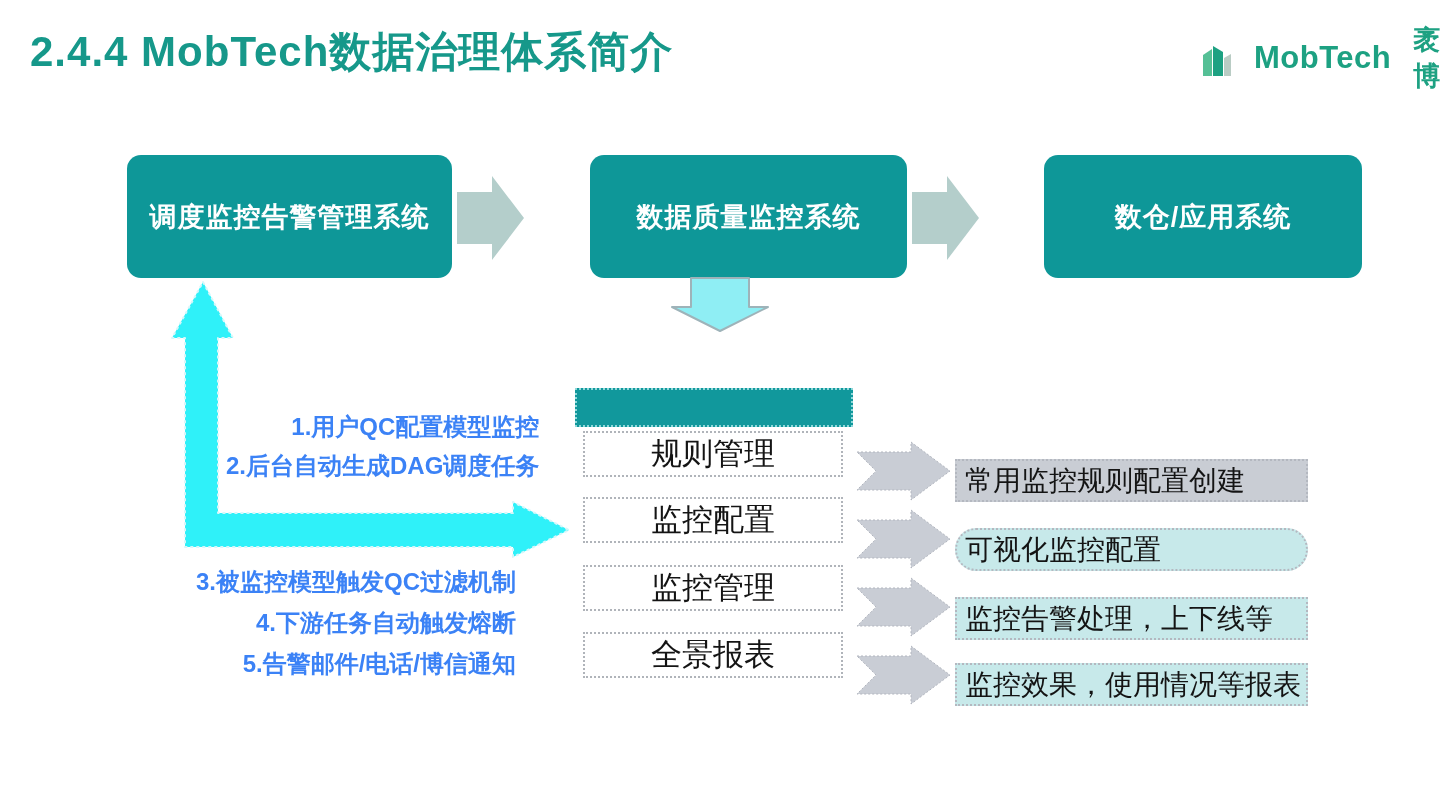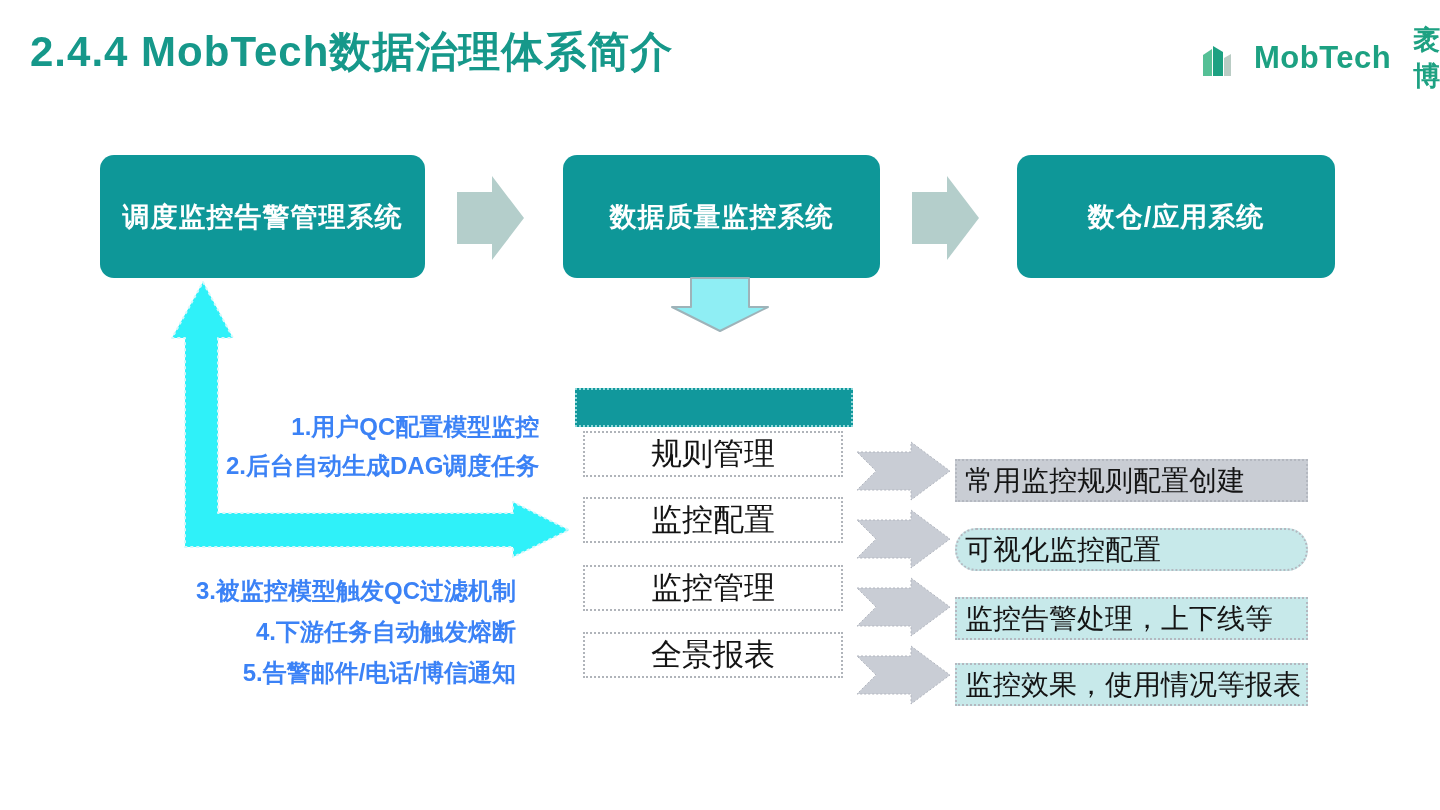--- a/index.html
+++ b/index.html
@@ -11,21 +11,21 @@
   .title{left:30px;top:24px;font-size:42px;font-weight:bold;color:#16988a;letter-spacing:1px;}
 
   
   .logo{left:1198px;top:22px;display:flex;align-items:center;gap:18px;}
   .logo-text{font-size:31px;font-weight:bold;color:#1da182;letter-spacing:0.5px;}
   .logo-cn{font-size:27px;font-weight:bold;color:#1da182;margin-left:4px;}
 
   
   .flow-box{height:123px;background:#0e9798;border-radius:14px;display:flex;
             align-items:center;justify-content:center;color:#ffffff;
-            font-size:27px;font-weight:bold;letter-spacing:1px;}
+            font-size:27px;font-weight:bold;letter-spacing:1px;margin-left:27px;}
   .fb1{left:100px;top:155px;width:325px;}
   .fb2{left:563px;top:155px;width:317px;}
   .fb3{left:1017px;top:155px;width:318px;}
 
   
   .mod-header{left:575px;top:388px;width:278px;height:39px;background:#11989c;
               border:2px dotted #8fd8da;box-sizing:border-box;}
   .mod-box{left:583px;width:260px;height:46px;background:#ffffff;
            border:2px dotted #b0b4ba;box-sizing:border-box;display:flex;
            align-items:center;justify-content:center;font-size:31px;color:#141414;}
@@ -35,21 +35,21 @@
   .desc{left:955px;width:353px;height:43px;border:2px dotted #b4b8c0;
         box-sizing:border-box;display:flex;align-items:center;
         font-size:28px;color:#141414;padding-left:8px;margin-top:30px;}
   .desc-gray{background:#c9cdd4;}
   .desc-teal{background:#c7e9ea;}
   .d1{top:429px;} .d2{top:498px;border-radius:21px;} .d3{top:567px;} .d4{top:633px;}
 
   
   .notes{color:#3b82f6;font-weight:bold;font-size:24px;}
   .notes-upper{left:226px;top:407px;line-height:39px;}
-  .notes-lower{left:196px;top:561px;line-height:41px;margin-top:9px;}
+  .notes-lower{left:196px;top:561px;line-height:41px;}
 
   svg{display:block;}
 </style>
 </head>
 <body>
 
 <div class="slide">
 
   <div class="abs title">2.4.4 MobTech数据治理体系简介</div>
 

